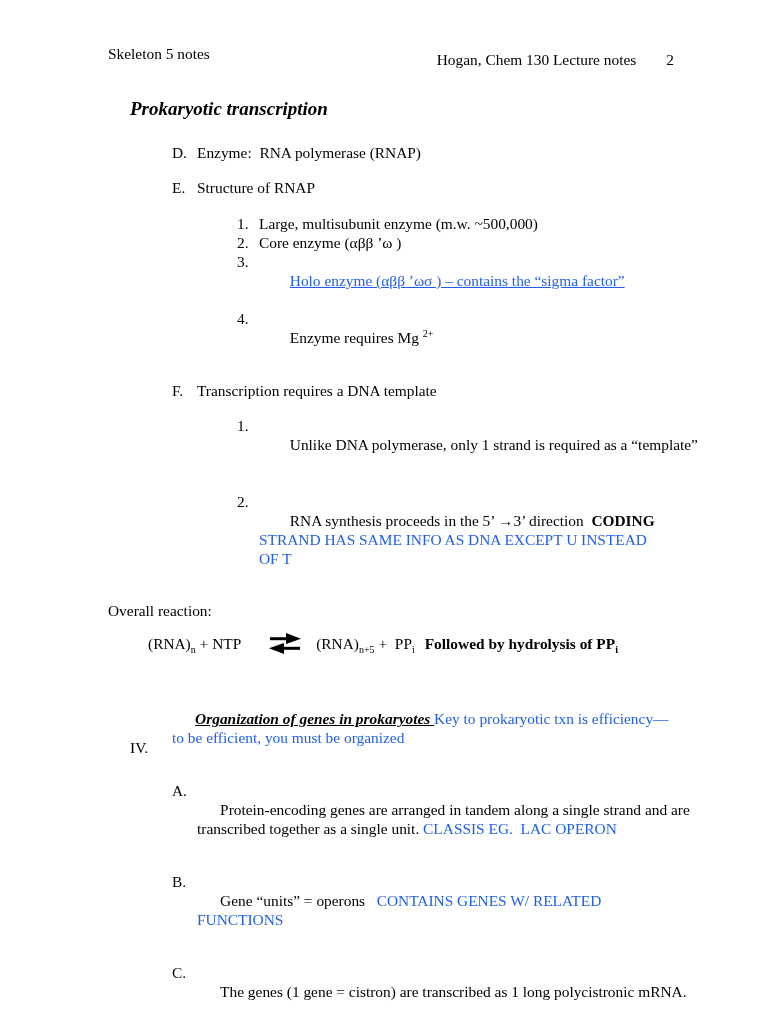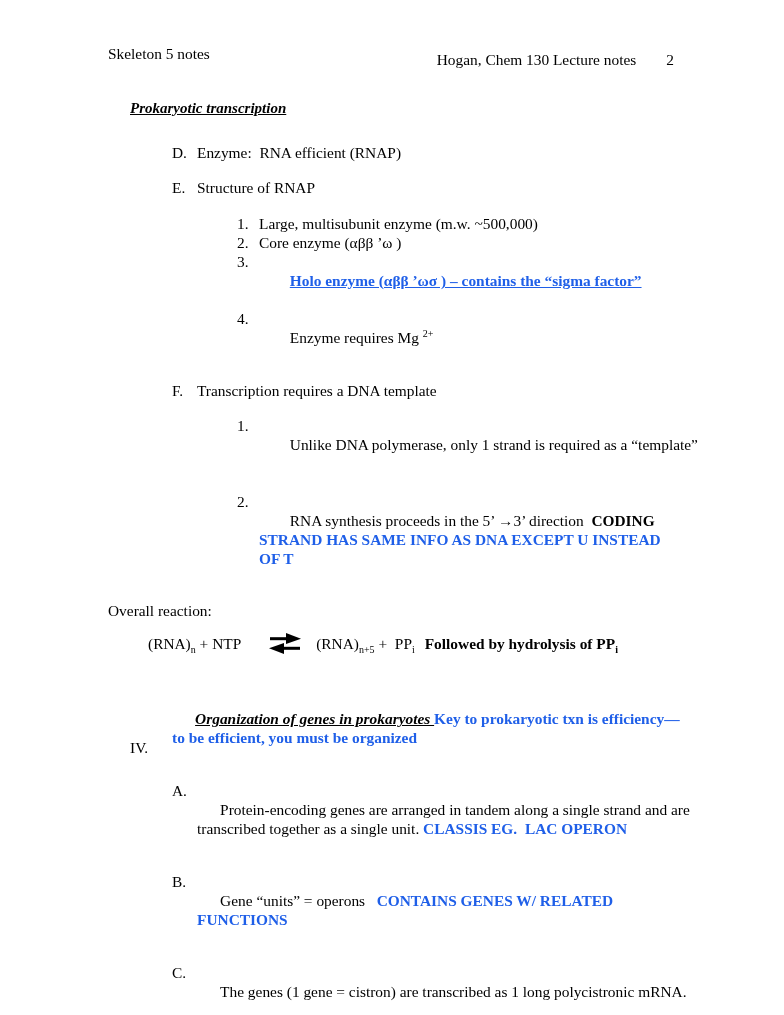--- a/index.html
+++ b/index.html
@@ -12,36 +12,35 @@
     font-size: 15.4px; line-height: 19px;
     color: var(--ink);
   }
   .page { position: relative; width: 784px; height: 1015px; overflow: hidden; background: var(--paper); }
 
   .hdr { display: flex; justify-content: space-between; margin: 44px 110px 0 108px; }
   .hdr-right { display: flex; gap: 30px; margin-top: 6px; }
 
   .title {
     margin: 30px 40px 0 130px;
-    font-size: 15px; font-weight: bold; font-style: italic;
-    text-decoration: underline;
+    font-size: 19px; font-weight: bold; font-style: italic;
   }
 
   
   .lih  { display: flex; margin-left: 130px; margin-right: 40px; }   
   .lih .roman { width: 42px; flex: none; margin-top: 48px; }
   .li2  { display: flex; margin-left: 172px; margin-right: 40px; }   
   .li2 .lbl { width: 25px; flex: none; }
   .li3  { display: flex; margin-left: 237px; margin-right: 40px; }   
   .li3 .num { width: 22px; flex: none; }
 
   .txt { white-space: pre-wrap; flex: 1; }
   .pre { white-space: pre; }
 
-  .blue { color: var(--blue); font-weight: bold; }
+  .blue { color: var(--blue); font-weight: normal; }
   .bu   { text-decoration: underline; }
   .bb   { font-weight: bold; }                 
   .bh   { font-weight: bold; font-style: italic; text-decoration: underline; }
 
   sub, sup { font-size: 10px; line-height: 0; }
   sup { vertical-align: super; }
   sub { vertical-align: sub; }
 
   .equation { display: flex; align-items: center; margin: 13px 0 0 148px; }
   .eqarrow  { margin: 0 13px 0 26px; flex: none; }
@@ -60,21 +59,21 @@
     <span class="hdr-right">
       <span>Hogan, Chem 130 Lecture notes</span>
       <span>2</span>
     </span>
   </div>
 
   <div class="title">Prokaryotic transcription</div>
 
   <div class="li2 mt25">
     <span class="lbl">D.</span>
-    <div class="txt">Enzyme:  RNA efficient (RNAP)</div>
+    <div class="txt">Enzyme:  RNA polymerase (RNAP)</div>
   </div>
 
   <div class="li2 mt16">
     <span class="lbl">E.</span>
     <div class="txt">Structure of RNAP</div>
   </div>
 
   <div class="mt17">
     <div class="li3">
       <span class="num">1.</span>

